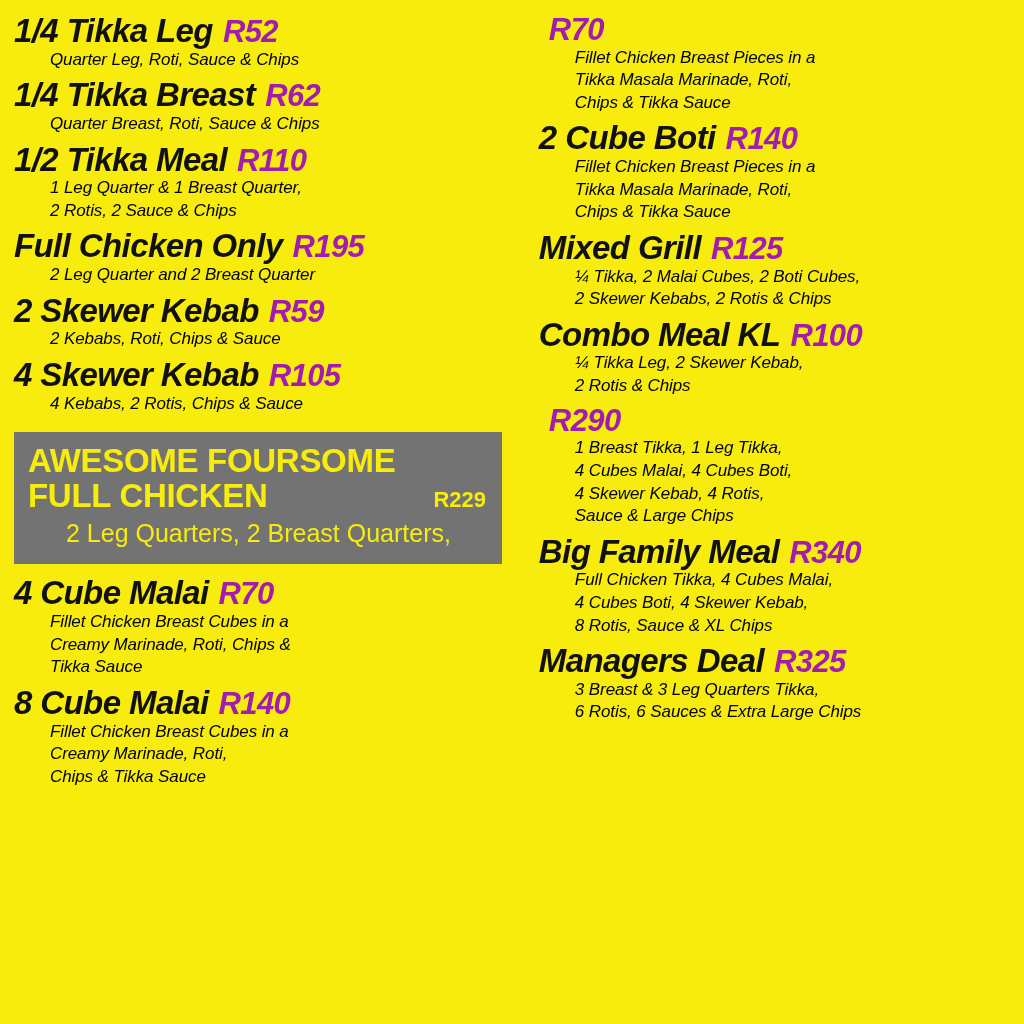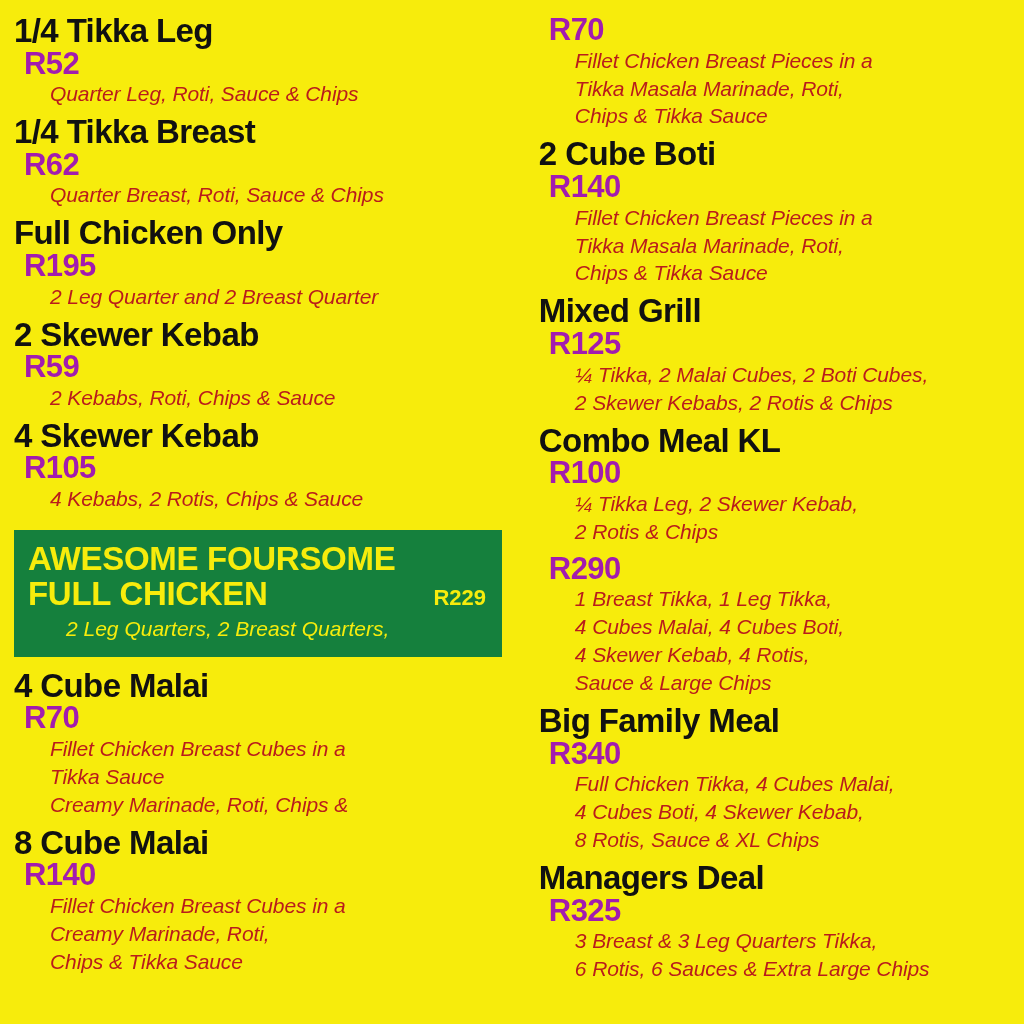--- a/index.html
+++ b/index.html
@@ -32,54 +32,55 @@
   }
   .col-right {
     width: 504px;
     padding-left: 26px;
   }
   .item {
     margin-bottom: 2px;
   }
   .item-head {
     display: flex;
-    flex-direction: column;
+    flex-direction: row;
     align-items: baseline;
     justify-content: flex-start;
     line-height: 1.02;
+    font-style: italic;
   }
   .item-name {
     font-size: 33px;
     font-weight: 700;
     color: #111111;
     letter-spacing: -0.6px;
     white-space: nowrap;
   }
   .item-price {
     font-size: 31px;
     font-weight: 700;
     color: #a21caf;
     letter-spacing: -0.6px;
     white-space: nowrap;
     padding-left: 10px;
   }
   .item-desc {
-    font-size: 21px;
+    font-size: 17px;
     font-style: italic;
     font-weight: 400;
-    color: #b91c1c;
+    color: #000000;
     line-height: 1.33;
     padding-left: 36px;
     padding-top: 1px;
     padding-bottom: 5px;
     letter-spacing: -0.1px;
   }
   
   .special {
-    background: #15803d;
+    background: #737373;
     color: #f7ec0c;
     padding: 12px 16px 14px 14px;
     margin: 10px 0 12px 0;
     box-sizing: border-box;
     width: 488px;
   }
   .special-title {
     font-size: 33px;
     font-weight: 700;
     letter-spacing: -0.3px;
@@ -94,22 +95,21 @@
     justify-content: space-between;
   }
   .special-price {
     font-size: 22px;
     font-weight: 700;
     color: #f7ec0c;
     white-space: nowrap;
     padding-left: 12px;
   }
   .special-desc {
-    font-size: 21px;
-    font-style: italic;
+    font-size: 25px;
     color: #f7ec0c;
     line-height: 1.33;
     padding-left: 38px;
     padding-top: 3px;
   }
   .desc-line {
     display: block;
   }
 </style>
 </head>
@@ -132,20 +132,30 @@
     <div class="item">
       <div class="item-head">
         <span class="item-name">1/4 Tikka Breast</span>
         <span class="item-price">R62</span>
       </div>
       <div class="item-desc">
         <span class="desc-line">Quarter Breast, Roti, Sauce &amp; Chips</span>
       </div>
     </div>
 
+    <div class="item">
+      <div class="item-head">
+        <span class="item-name">1/2 Tikka Meal</span>
+        <span class="item-price">R110</span>
+      </div>
+      <div class="item-desc">
+        <span class="desc-line">1 Leg Quarter &amp; 1 Breast Quarter,</span>
+        <span class="desc-line">2 Rotis, 2 Sauce &amp; Chips</span>
+      </div>
+    </div>
 
     <div class="item">
       <div class="item-head">
         <span class="item-name">Full Chicken Only</span>
         <span class="item-price">R195</span>
       </div>
       <div class="item-desc">
         <span class="desc-line">2 Leg Quarter and 2 Breast Quarter</span>
       </div>
     </div>
@@ -181,22 +191,22 @@
       </div>
     </div>
 
     <div class="item">
       <div class="item-head">
         <span class="item-name">4 Cube Malai</span>
         <span class="item-price">R70</span>
       </div>
       <div class="item-desc">
         <span class="desc-line">Fillet Chicken Breast Cubes in a</span>
+        <span class="desc-line">Creamy Marinade, Roti, Chips &amp;</span>
         <span class="desc-line">Tikka Sauce</span>
-        <span class="desc-line">Creamy Marinade, Roti, Chips &amp;</span>
       </div>
     </div>
 
     <div class="item">
       <div class="item-head">
         <span class="item-name">8 Cube Malai</span>
         <span class="item-price">R140</span>
       </div>
       <div class="item-desc">
         <span class="desc-line">Fillet Chicken Breast Cubes in a</span>

